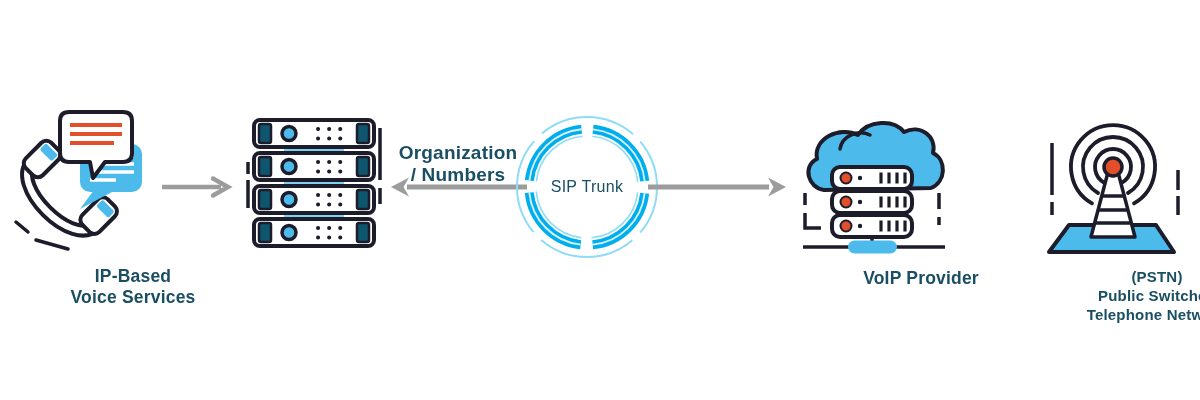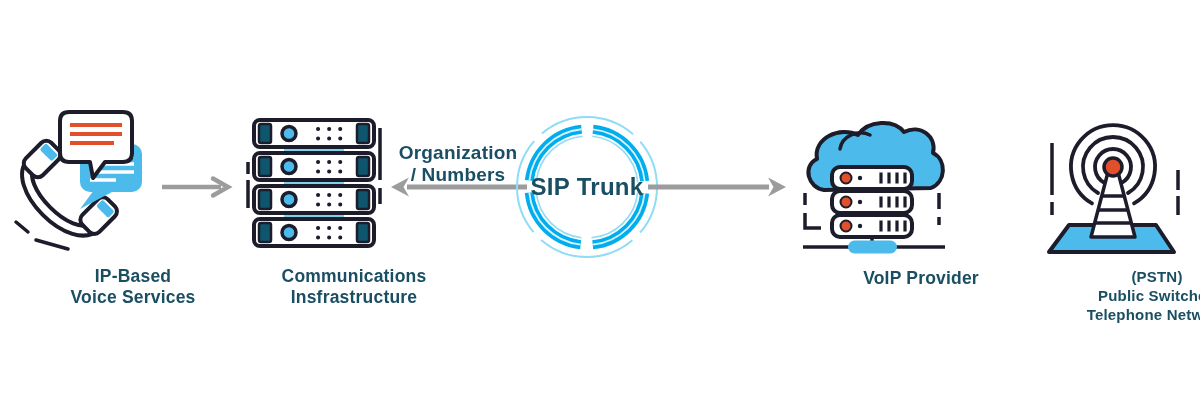--- a/index.html
+++ b/index.html
@@ -26,21 +26,21 @@
     padding-left:44px;
   }
   .node-label.small{font-size:15px;line-height:1.25;}
   .edge-label{
     position:absolute;text-align:center;color:var(--label-teal);
     font-weight:bold;font-size:19px;line-height:1.18;letter-spacing:.2px;
     white-space:pre-line;
   }
   .hub-label{
     position:absolute;left:512px;top:176px;width:150px;text-align:center;
-    color:var(--label-teal);font-weight:bold;font-size:24px;line-height:22px;letter-spacing:.3px;
+    color:var(--label-teal);font-weight:normal;font-size:16px;line-height:22px;letter-spacing:.3px;
   }
   
   .sk{stroke:var(--ink);}   .skg{stroke:var(--arrow-gray);} .sko{stroke:var(--orange);}
   .skw{stroke:#ffffff;}     .skc{stroke:var(--ring-cyan);}  .skcl{stroke:var(--ring-cyan-light);}
   .fn{fill:none;} .fw{fill:#ffffff;} .fb{fill:var(--light-blue);} .fbd{fill:var(--band-blue);}
   .fo{fill:var(--orange);} .fc{fill:var(--cap-teal);} .fi{fill:var(--ink);} .fg{fill:var(--arrow-gray);}
 </style>
 </head>
 <body>
 
@@ -115,22 +115,20 @@
       <rect class="fc sk" stroke-width="2.5" x="113" y="109" width="12" height="19" rx="2"></rect>
       <circle class="fb sk" stroke-width="3.5" cx="45" cy="118.5" r="7"></circle>
       <line class="sk" x1="74" y1="114" x2="107.2" y2="114" stroke-width="4" stroke-linecap="round" stroke-dasharray="0.1 11"></line>
       <line class="sk" x1="74" y1="123.5" x2="107.2" y2="123.5" stroke-width="4" stroke-linecap="round" stroke-dasharray="0.1 11"></line>
     </g>
     <line class="sk" x1="4" y1="48" x2="4" y2="60" stroke-width="3.5"></line>
     <line class="sk" x1="4" y1="66" x2="4" y2="94" stroke-width="3.5"></line>
     <line class="sk" x1="136" y1="14" x2="136" y2="66" stroke-width="3.5"></line>
     <line class="sk" x1="136" y1="74" x2="136" y2="90" stroke-width="3.5"></line>
   </svg>
-  <div class="node-label" style="left:220px;top:266px;width:180px">Communications
-Insfrastructure</div>
 
   <svg class="abs" style="left:385px;top:170px" width="150" height="34" viewBox="0 0 150 34">
     <line class="skg" x1="142" y1="17" x2="22" y2="17" stroke-width="5"></line>
     <path class="fg" d="M6,17 L24,7.5 L18.5,17 L24,26.5 Z"></path>
   </svg>
   <div class="edge-label" style="left:385px;top:142px;width:146px">Organization
 / Numbers</div>
 
   <svg class="abs" style="left:512px;top:112px" width="150" height="150" viewBox="0 0 150 150">
     <circle class="fn skcl" cx="75" cy="75" r="70" stroke-width="2" stroke-dasharray="99 10.96" transform="rotate(-40.5 75 75)"></circle>

